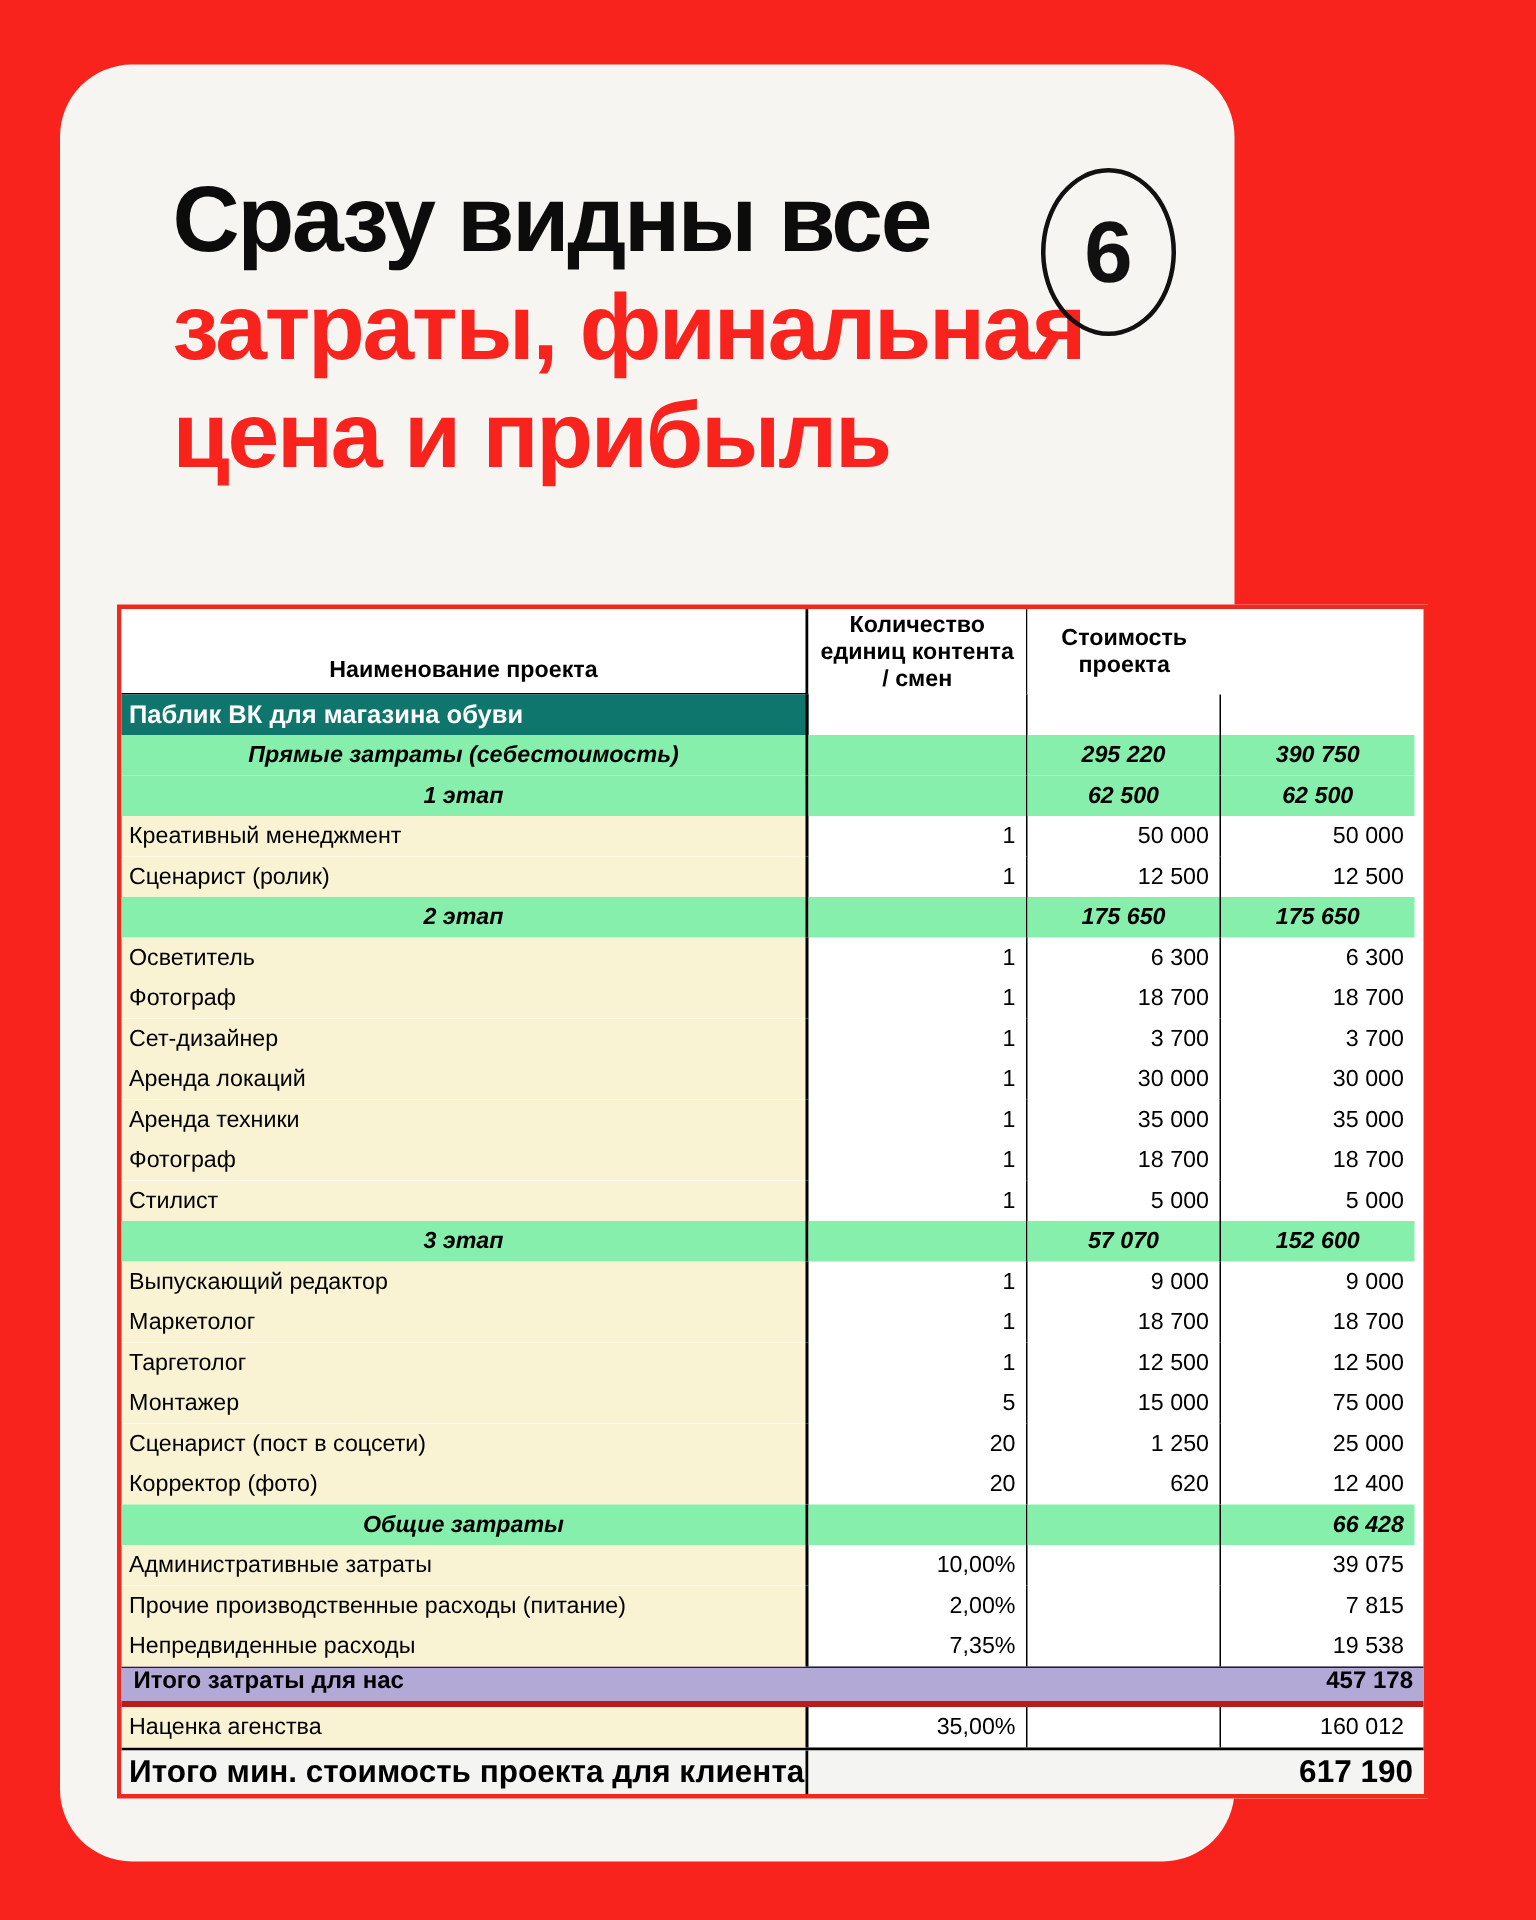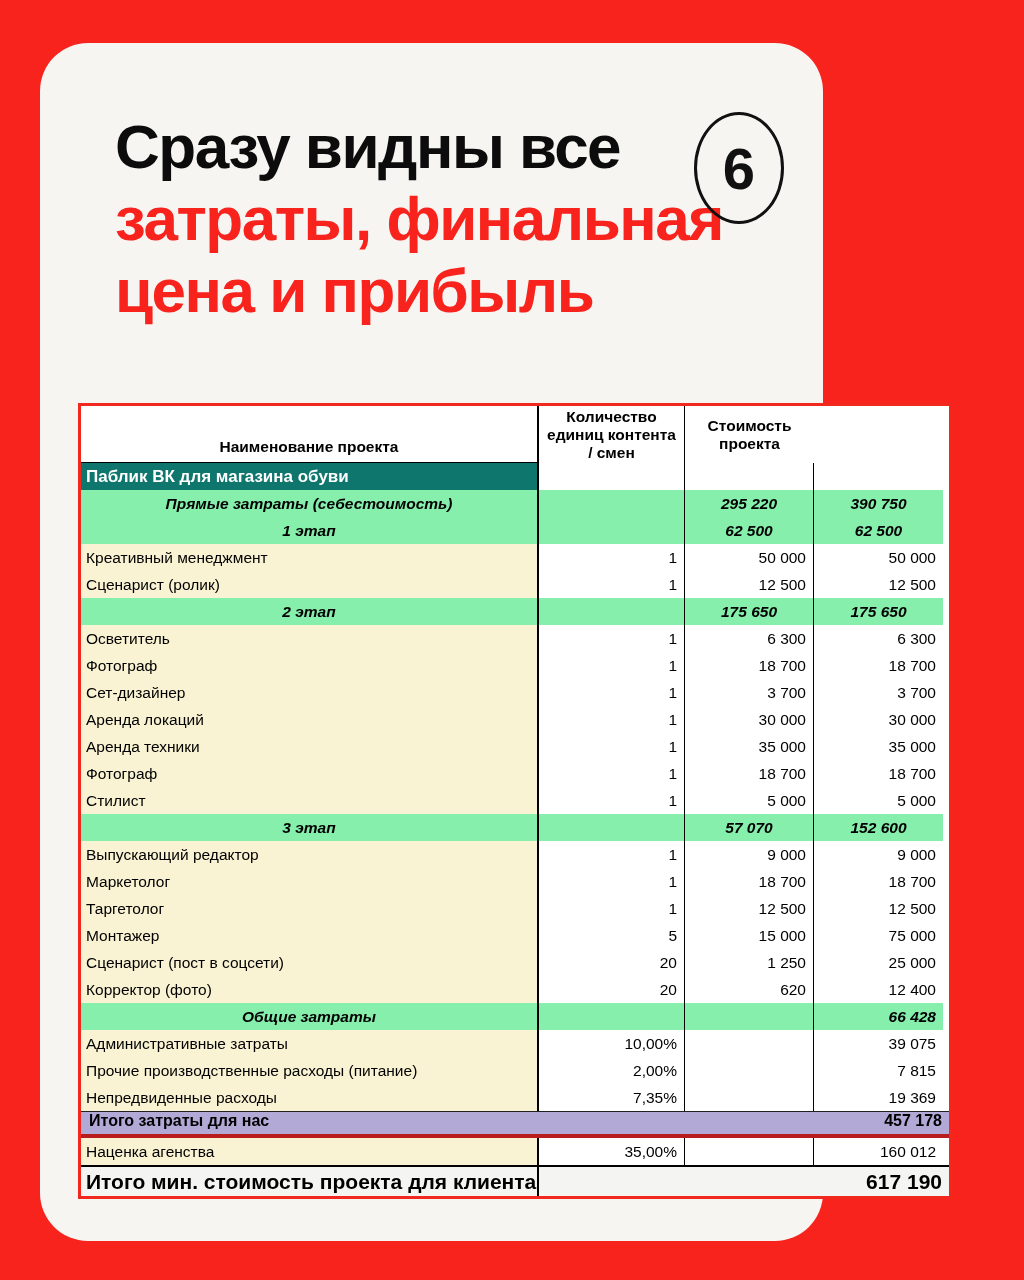--- a/index.html
+++ b/index.html
@@ -240,21 +240,21 @@
         <div class="row item">
           <div class="cell b1 name">Прочие производственные расходы (питание)</div>
           <div class="cell b2 num">2,00%</div>
           <div class="cell b2 num"></div>
           <div class="cell num">7 815</div>
         </div>
         <div class="row item">
           <div class="cell b1 name">Непредвиденные расходы</div>
           <div class="cell b2 num">7,35%</div>
           <div class="cell b2 num"></div>
-          <div class="cell num">19 369</div>
+          <div class="cell num">19 538</div>
         </div>
         <div class="total_us">
           <div class="tname">Итого затраты для нас</div>
           <div class="tval">457 178</div>
         </div>
         <div class="row item">
           <div class="cell b1 name">Наценка агенства</div>
           <div class="cell b2 num">35,00%</div>
           <div class="cell b2 num"></div>
           <div class="cell num">160 012</div>

